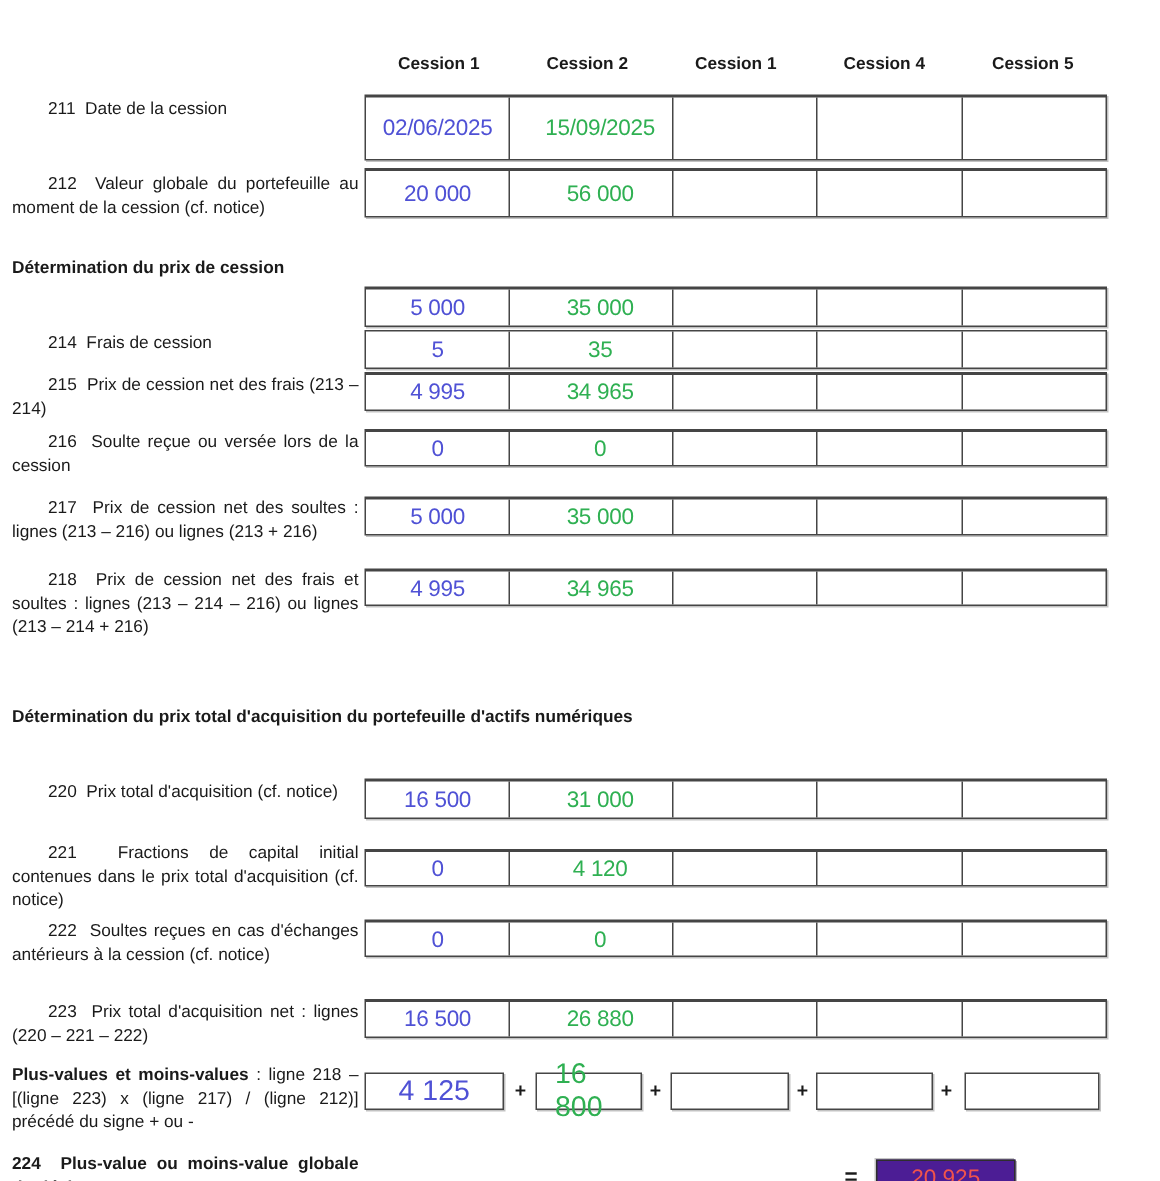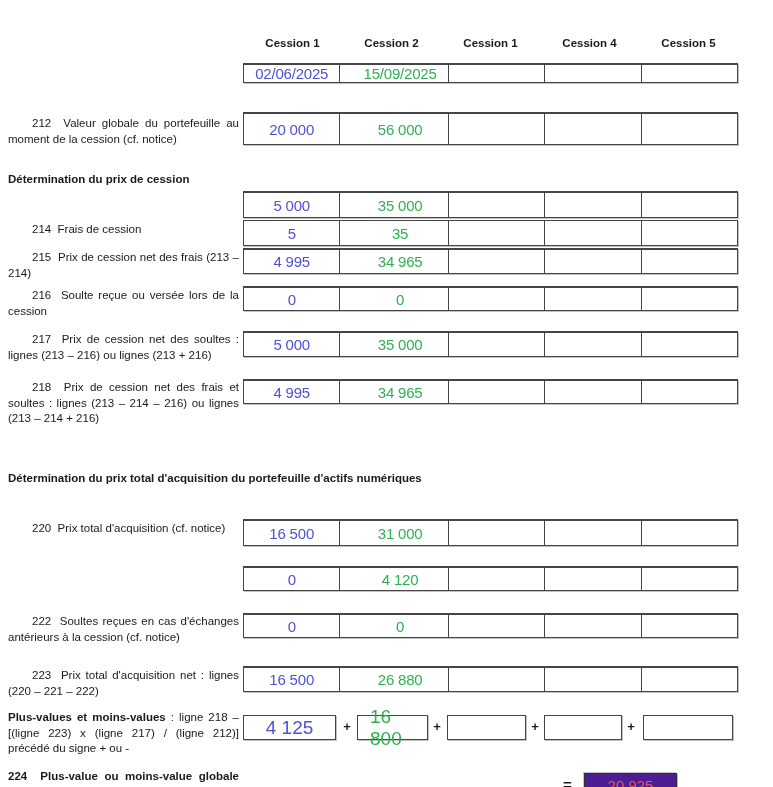--- a/index.html
+++ b/index.html
@@ -121,21 +121,22 @@
 <div class="page">
 
   <div class="headers">
     <span>Cession 1</span>
     <span>Cession 2</span>
     <span>Cession 1</span>
     <span>Cession 4</span>
     <span>Cession 5</span>
   </div>
 
-  <div class="grid" style="top:39px;height:20px">
+  <div class="label ind" style="top:42px">211&nbsp; Date de la cession</div>
+  <div class="grid" style="top:39px;height:44px">
     <div class="cell v1 date">02/06/2025</div>
     <div class="cell v2 date">15/09/2025</div>
     <div class="cell"></div>
     <div class="cell"></div>
     <div class="cell"></div>
   </div>
 
   <div class="label ind" style="top:92px">212&nbsp; Valeur globale du portefeuille au moment de la cession (cf. notice)</div>
   <div class="grid" style="top:88px;height:33px">
     <div class="cell v1">20 000</div>
@@ -204,20 +205,21 @@
 
   <div class="label ind" style="top:497px">220&nbsp; Prix total d'acquisition (cf. notice)</div>
   <div class="grid" style="top:495px;height:27px">
     <div class="cell v1">16 500</div>
     <div class="cell v2">31 000</div>
     <div class="cell"></div>
     <div class="cell"></div>
     <div class="cell"></div>
   </div>
 
+  <div class="label ind" style="top:538px">221&nbsp; Fractions de capital initial contenues dans le prix total d'acquisition (cf. notice)</div>
   <div class="grid" style="top:542px;height:25px">
     <div class="cell v1">0</div>
     <div class="cell v2">4 120</div>
     <div class="cell"></div>
     <div class="cell"></div>
     <div class="cell"></div>
   </div>
 
   <div class="label ind" style="top:590px">222&nbsp; Soultes reçues en cas d'échanges antérieurs à la cession (cf. notice)</div>
   <div class="grid" style="top:589px;height:25px">

